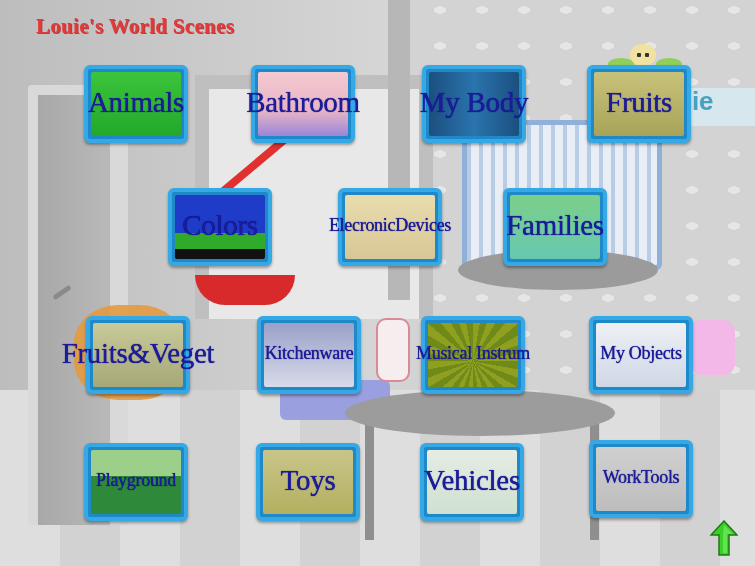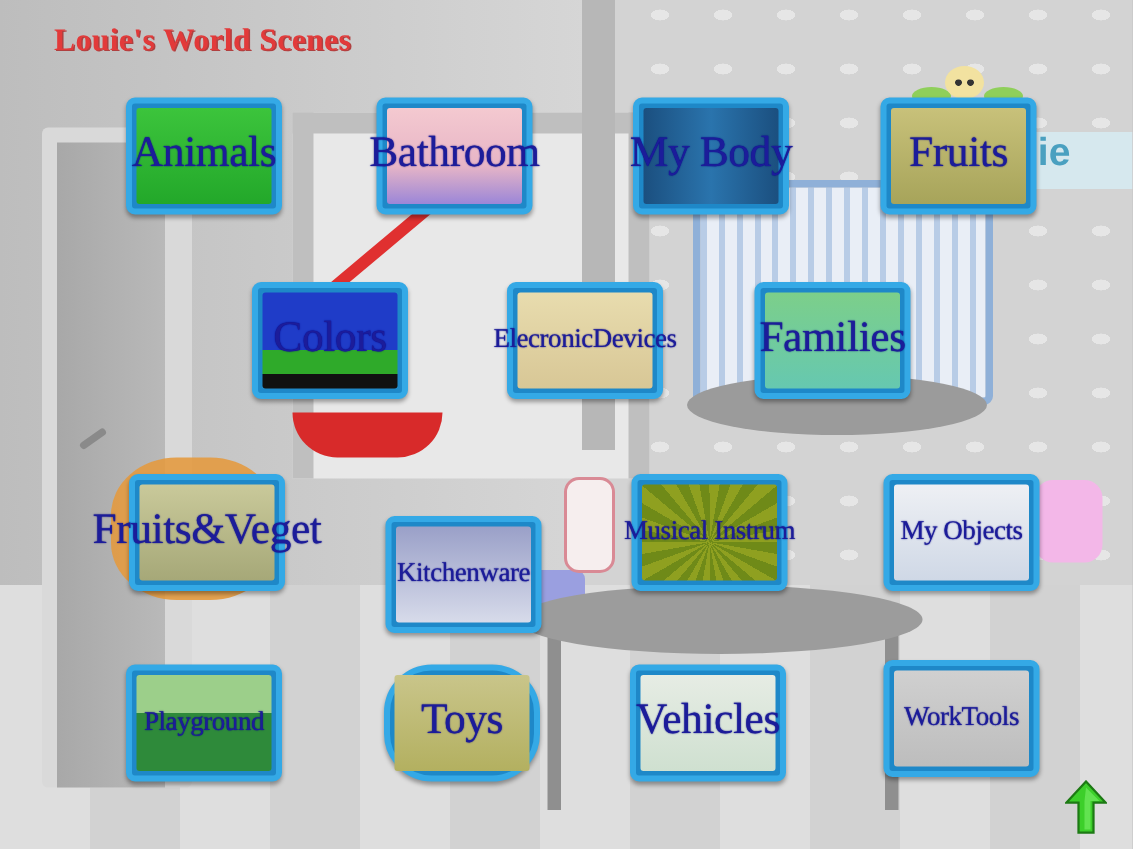--- a/index.html
+++ b/index.html
@@ -100,37 +100,37 @@
       <span class="lbl sm">ElecronicDevices</span>
     </div>
     <div class="tile" style="left: 503px; top: 188px; text-decoration: underline;">
       <div class="thumb" style="background: linear-gradient(rgb(124, 207, 138), rgb(102, 200, 176));"></div>
       <span class="lbl">Families</span>
     </div>
     <div class="tile" style="left: 86px; top: 316px;">
       <div class="thumb" style="background: linear-gradient(rgb(201, 201, 154), rgb(166, 168, 120));"></div>
       <span class="lbl">Fruits&amp;Veget</span>
     </div>
-    <div class="tile" style="left: 257px; top: 316px; margin-top: 28px;">
+    <div class="tile" style="left: 257px; top: 316px;">
       <div class="thumb" style="background: linear-gradient(rgb(154, 160, 200), rgb(215, 219, 234));"></div>
       <span class="lbl sm">Kitchenware</span>
     </div>
     <div class="tile" style="left: 421px; top: 316px;">
       <div class="thumb" style="background: repeating-conic-gradient(at 50% 60%, rgb(143, 160, 32) 0deg, rgb(143, 160, 32) 10deg, rgb(111, 138, 24) 10deg, rgb(111, 138, 24) 20deg);"></div>
       <span class="lbl sm">Musical Instrum</span>
     </div>
     <div class="tile" style="left: 589px; top: 316px;">
       <div class="thumb" style="background: linear-gradient(rgb(238, 240, 244), rgb(207, 216, 230));"></div>
       <span class="lbl sm">My Objects</span>
     </div>
     <div class="tile" style="left: 84px; top: 443px;">
       <div class="thumb" style="background: linear-gradient(rgb(156, 207, 138) 40%, rgb(46, 138, 58) 40%);"></div>
       <span class="lbl sm">Playground</span>
     </div>
-    <div class="tile" style="left: 256px; top: 443px; border-radius: 32px;">
+    <div class="tile" style="left: 256px; top: 443px;">
       <div class="thumb" style="background: linear-gradient(rgb(201, 197, 138), rgb(179, 176, 96));"></div>
       <span class="lbl">Toys</span>
     </div>
     <div class="tile" style="left: 420px; top: 443px;">
       <div class="thumb" style="background: linear-gradient(rgb(230, 236, 228), rgb(207, 224, 208));"></div>
       <span class="lbl">Vehicles</span>
     </div>
     <div class="tile" style="left: 589px; top: 440px;">
       <div class="thumb" style="background: linear-gradient(rgb(208, 208, 208), rgb(189, 189, 189));"></div>
       <span class="lbl sm">WorkTools</span>

